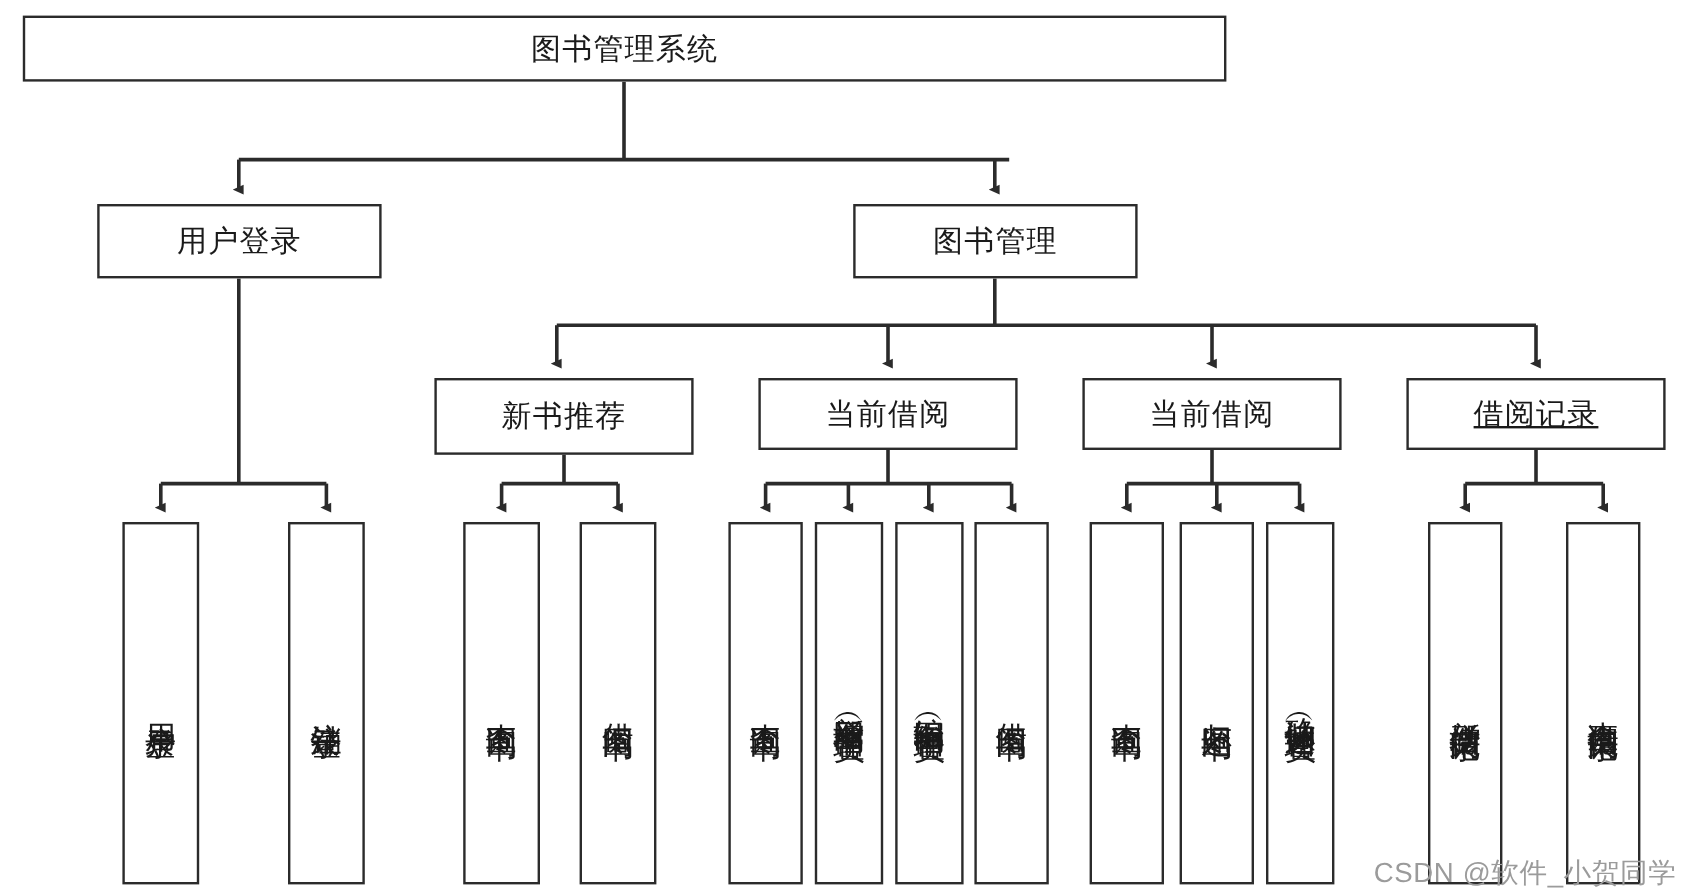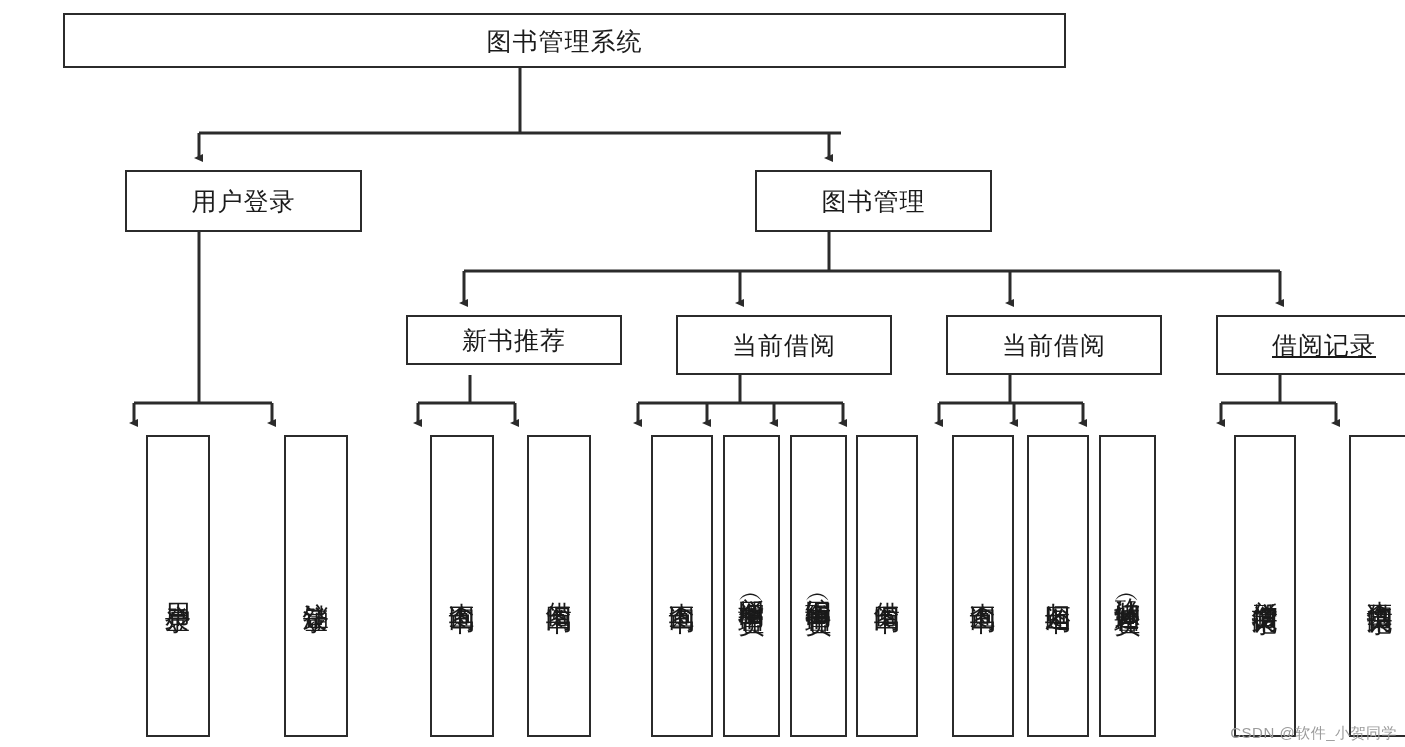--- a/index.html
+++ b/index.html
@@ -28,21 +28,20 @@
   }
   .node {
     position: absolute;
     box-sizing: border-box;
     border: 2.5px solid #2b2b2b;
     background: #ffffff;
     display: flex;
     align-items: center;
     justify-content: center;
     color: #1a1a1a;
-    margin-left: 44px;
   }
   .node.horizontal {
     font-size: 25px;
     letter-spacing: 1px;
     line-height: 1.2;
   }
   .node.vertical {
     writing-mode: vertical-rl;
     text-orientation: upright;
     font-size: 26px;
@@ -59,21 +58,21 @@
     display: block;
   }
   .node .htext {
     white-space: nowrap;
     display: block;
   }
   #watermark {
     position: absolute;
     right: 8px;
     bottom: 4px;
-    font-size: 15px;
+    font-size: 23px;
     color: #9b9b9b;
     letter-spacing: 0.5px;
     white-space: nowrap;
     user-select: none;
   }
 </style>
 </head>
 <body>
 
 <div id="diagram-root">
@@ -144,21 +143,21 @@
     <span class="htext">图书管理系统</span>
   </div>
 
   <div class="node horizontal" id="n-l1-0" style="left: 81px; top: 170px; width: 237px; height: 62px;">
     <span class="htext">用户登录</span>
   </div>
   <div class="node horizontal" id="n-l1-1" style="left: 711px; top: 170px; width: 237px; height: 62px;">
     <span class="htext">图书管理</span>
   </div>
 
-  <div class="node horizontal" id="n-l2-0" style="left: 362px; top: 315px; width: 216px; height: 50px;">
+  <div class="node horizontal" id="n-l2-0" style="left: 362px; top: 315px; width: 216px; height: 64px;">
     <span class="htext">新书推荐</span>
   </div>
   <div class="node horizontal" id="n-l2-1" style="left: 632px; top: 315px; width: 216px; height: 60px;">
     <span class="htext">当前借阅</span>
   </div>
   <div class="node horizontal" id="n-l2-2" style="left: 902px; top: 315px; width: 216px; height: 60px; text-align: center;">
     <span class="htext">当前借阅</span>
   </div>
   <div class="node horizontal" id="n-l2-3" style="left: 1172px; top: 315px; width: 216px; height: 60px; text-decoration: underline;">
     <span class="htext">借阅记录</span>

